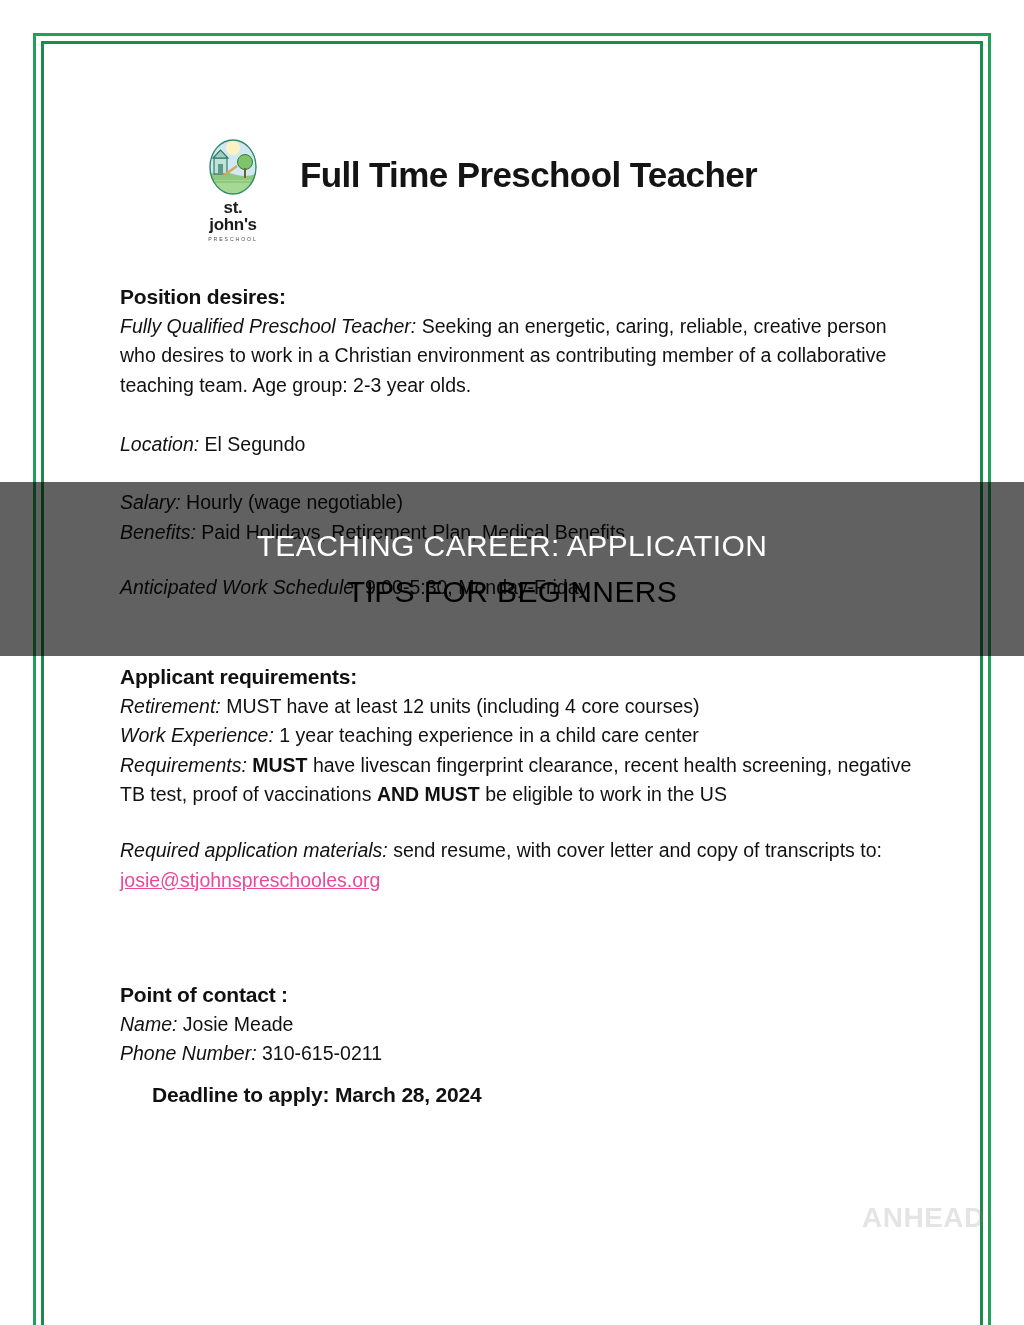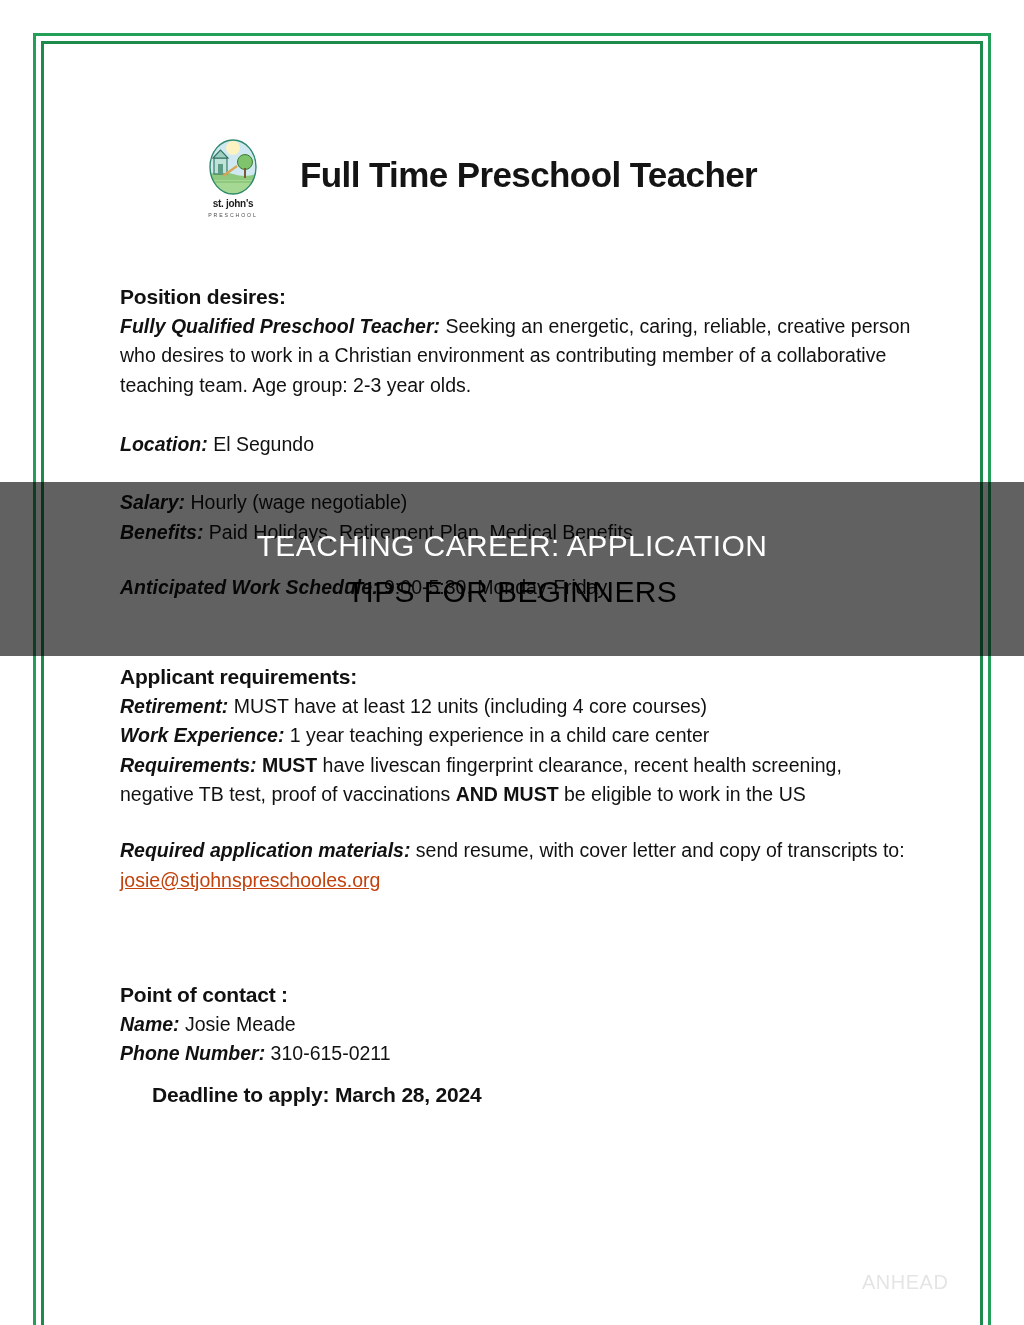--- a/index.html
+++ b/index.html
@@ -67,21 +67,21 @@
   }
   .logo-mark {
     width: 56px;
     height: 62px;
     margin: 0 auto;
     display: block;
   }
   .logo-name {
     font-family: "Liberation Sans", sans-serif;
     font-weight: bold;
-    font-size: 10px;
+    font-size: 17px;
     letter-spacing: -0.3px;
     line-height: 1;
     margin-top: 1px;
     color: #1b1b1b;
   }
   .logo-sub {
     font-family: "Liberation Sans", sans-serif;
     font-size: 5.2px;
     letter-spacing: 1.9px;
     margin-top: 3px;
@@ -105,28 +105,28 @@
     font-size: 19.5px;
     line-height: 29.5px;
     color: #111111;
   }
   .sec-head {
     font-weight: bold;
     font-size: 21px;
     letter-spacing: -0.2px;
   }
   .lbl {
-    font-weight: bold;
+    font-weight: normal;
     font-style: italic;
   }
   .bold {
     font-weight: bold;
   }
   a.mail {
-    color: #c2410c;
+    color: #ec4899;
     text-decoration: underline;
   }
 
   #blk-position   { top: 282px; }
   #blk-location   { top: 430px; }
   #blk-salary     { top: 488px; }
   #blk-schedule   { top: 573px; }
   #blk-reqs       { top: 662px; }
   #blk-materials  { top: 836px; }
   #blk-contact    { top: 951px; margin-top: 29px; }
@@ -162,23 +162,23 @@
     text-align: center;
     white-space: nowrap;
   }
   .ov-1 { color: #ffffff; }
   .ov-2 { color: #000000; }
 
   
   #watermark {
     position: absolute;
     left: 862px;
-    top: 1271px;
-    font-size: 20px;
-    font-weight: normal;
+    top: 1202px;
+    font-size: 28px;
+    font-weight: bold;
     letter-spacing: 0.5px;
     color: rgba(120,120,120,0.20);
     z-index: 8;
   }
 </style>
 </head>
 <body>
 
 <div id="page">
 

